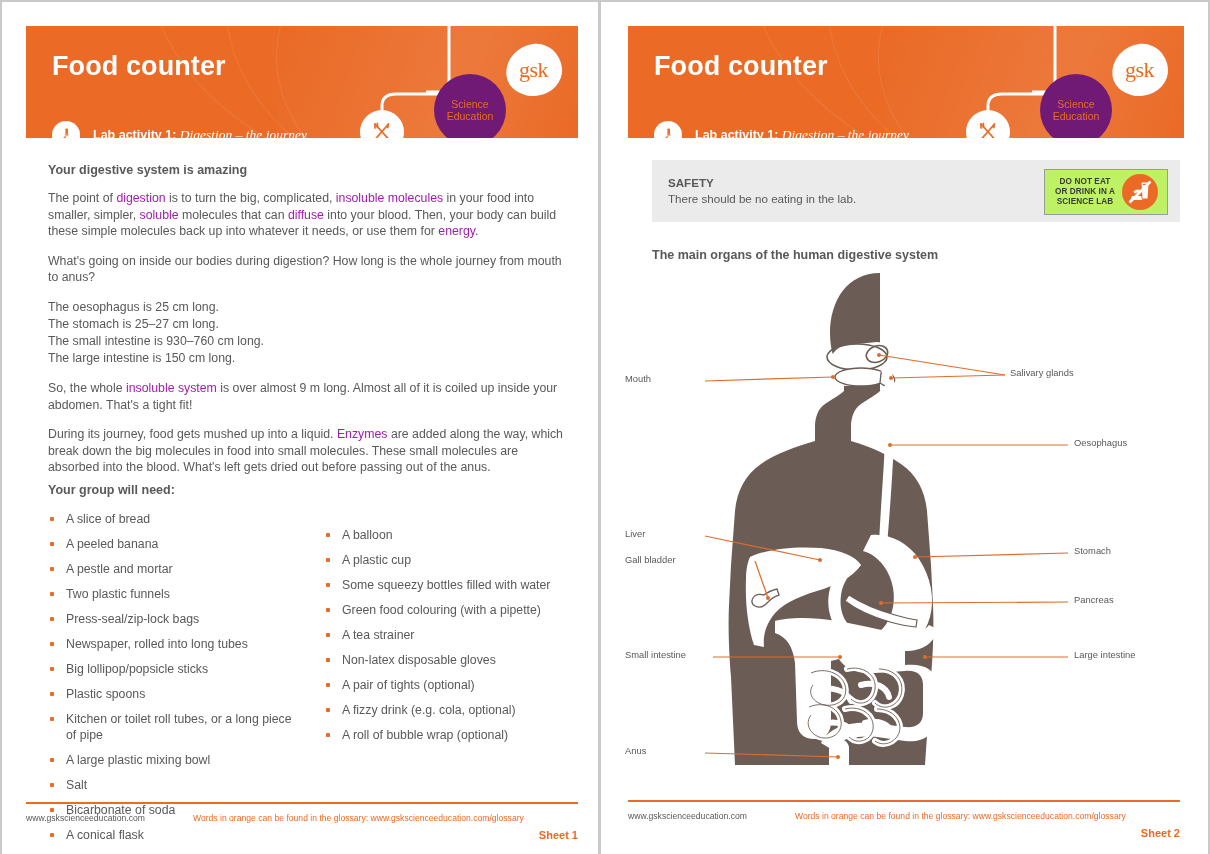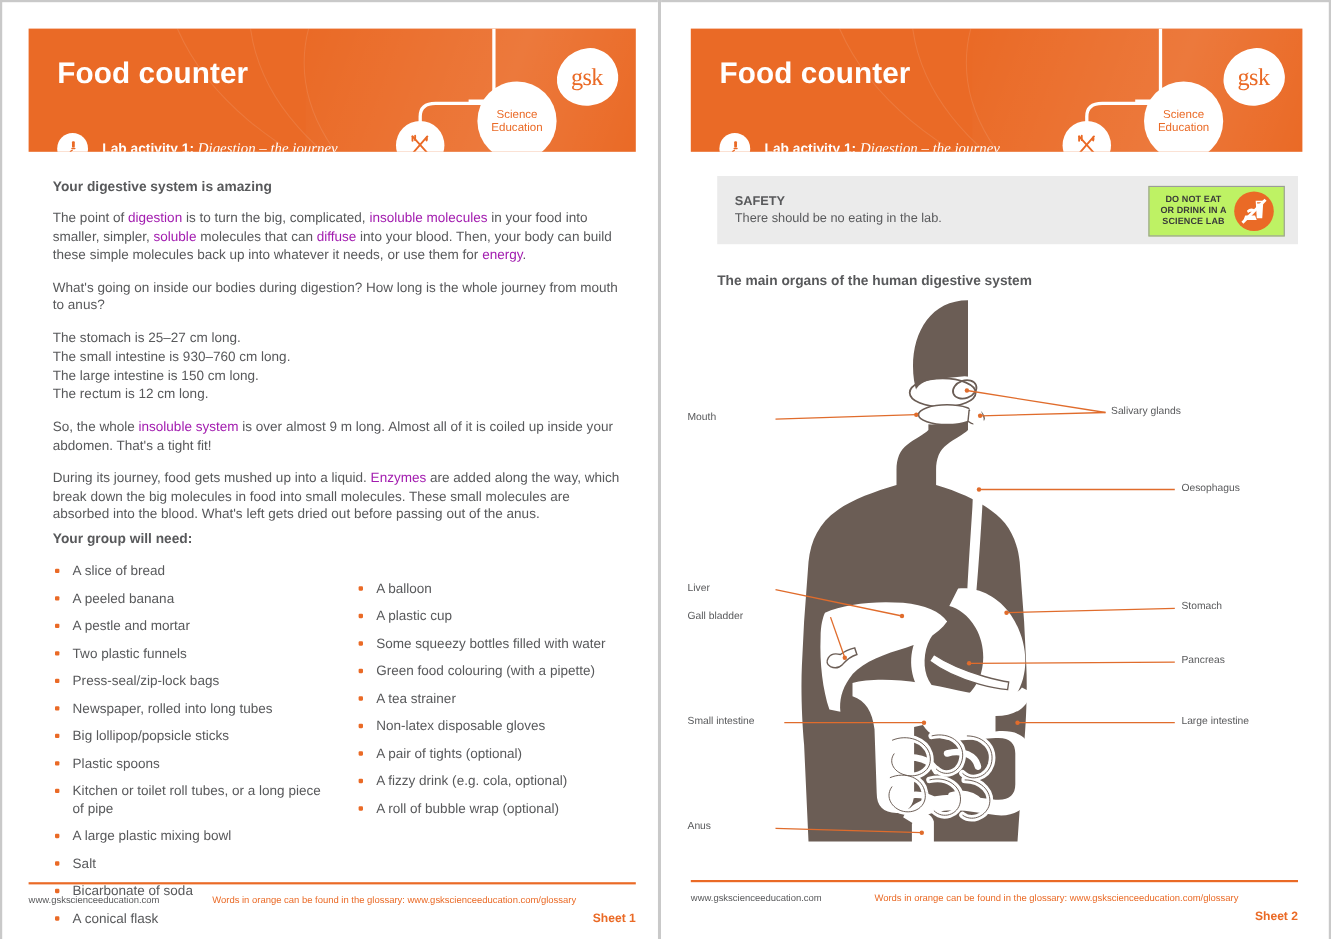--- a/index.html
+++ b/index.html
@@ -44,21 +44,21 @@
   }
   .activity-text{color:#fff;font-size:12.5px;white-space:nowrap;}
   .activity-text b{font-weight:bold;}
   .activity-text i{font-family:"Liberation Serif", serif;font-style:italic;font-size:13.5px;}
 
   .cutlery{
     position:absolute;width:44px;height:44px;border-radius:50%;background:#fff;
     display:flex;align-items:center;justify-content:center;
   }
   .sci-circle{
-    position:absolute;width:72px;height:72px;border-radius:50%;background:#ffffff;
+    position:absolute;width:72px;height:72px;border-radius:50%;background:#701a75;
     display:flex;flex-direction:column;align-items:center;justify-content:center;
     color:#ea6a26;font-size:10.5px;line-height:12.5px;text-align:center;
   }
   .gsk-logo{
     position:absolute;width:56px;height:52px;background:#fff;
     border-radius:55% 45% 50% 50%/55% 52% 48% 45%;
     transform:rotate(-6deg);
     display:flex;align-items:center;justify-content:center;
   }
   .gsk-logo span{
@@ -188,24 +188,24 @@
     <div class="content" style="left:46px;top:161px;width:516px;">
       <h2 class="sub">Your digestive system is amazing</h2>
 
       <p class="body">
         <span>The point of </span><span class="o">digestion</span><span> is to turn the big, complicated, </span><span class="o">insoluble molecules</span><span> in your food into smaller, simpler, </span><span class="o">soluble</span><span> molecules that can </span><span class="o">diffuse</span><span> into your blood. Then, your body can build these simple molecules back up into whatever it needs, or use them for </span><span class="o">energy</span><span>.</span>
       </p>
 
       <p class="body">What's going on inside our bodies during digestion? How long is the whole journey from mouth to anus?</p>
 
       <div style="margin-bottom:13px;">
+        <p class="body tight">The oesophagus is 25 cm long.</p>
         <p class="body tight">The stomach is 25–27 cm long.</p>
         <p class="body tight">The small intestine is 930–760 cm long.</p>
         <p class="body tight">The large intestine is 150 cm long.</p>
-        <p class="body tight">The rectum is 12 cm long.</p>
       </div>
 
       <p class="body">
         <span>So, the whole </span><span class="o">insoluble system</span><span> is over almost 9 m long. Almost all of it is coiled up inside your abdomen. That's a tight fit!</span>
       </p>
 
       <p class="body">
         <span>During its journey, food gets mushed up into a liquid. </span><span class="o">Enzymes</span><span> are added along the way, which break down the big molecules in food into small molecules. These small molecules are absorbed into the blood. What's left gets dried out before passing out of the anus.</span>
       </p>
     </div>

